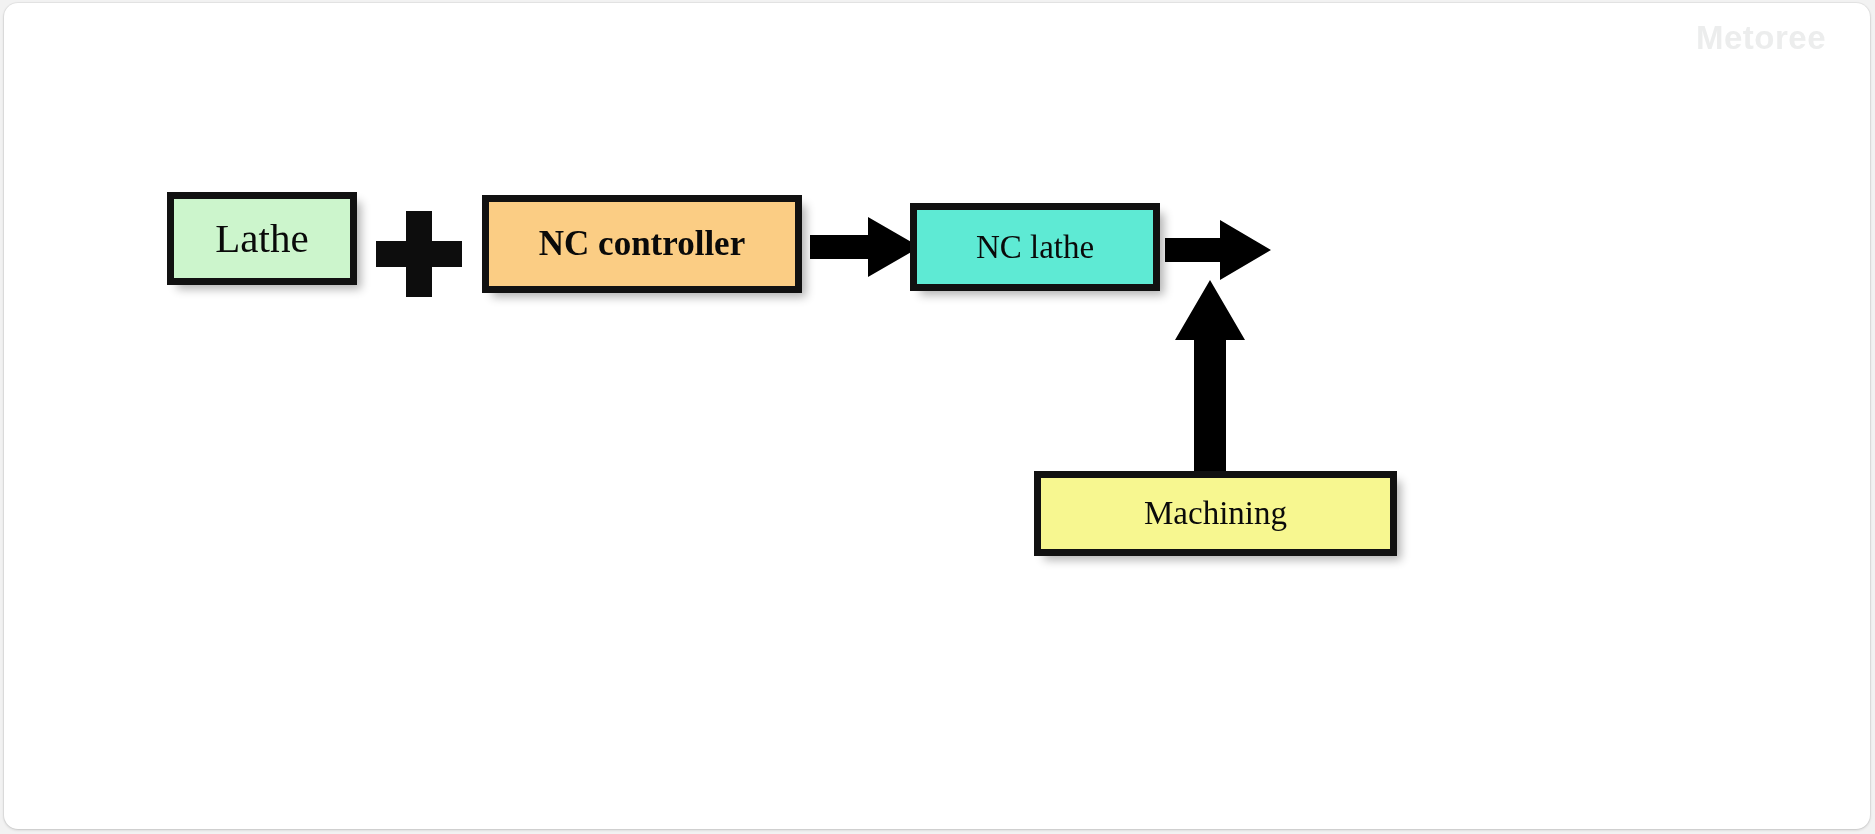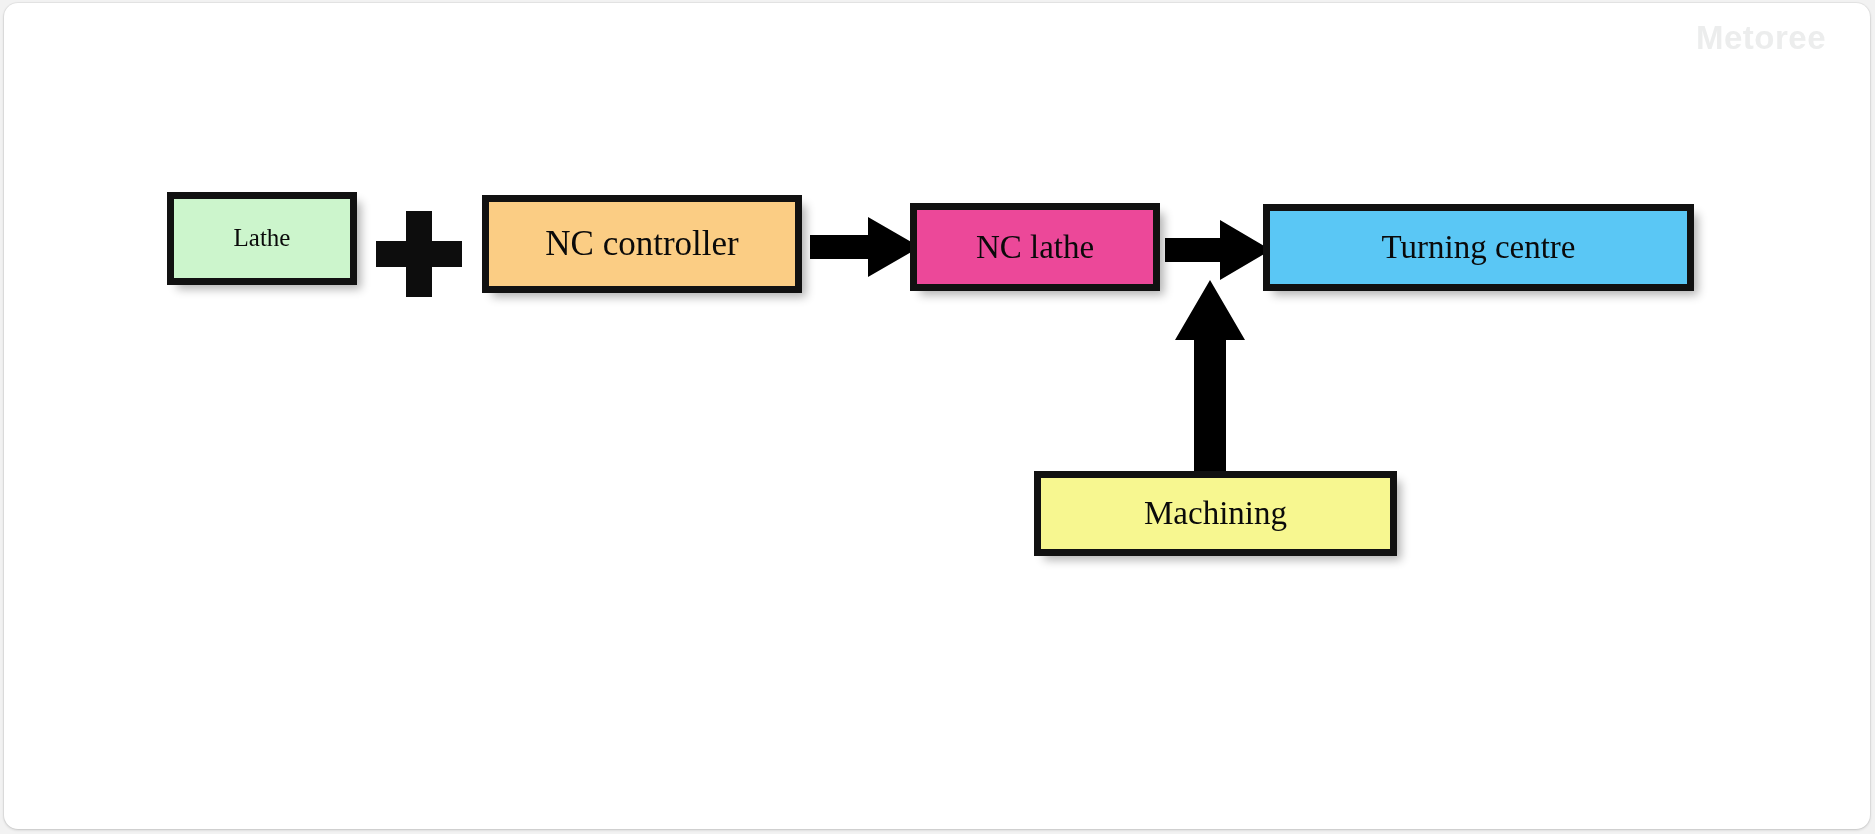--- a/index.html
+++ b/index.html
@@ -65,36 +65,37 @@
     box-shadow: 7px 7px 9px -3px rgba(0,0,0,0.30);
     white-space: nowrap;
   }
 
   #node-lathe {
     left: 163px;
     top: 189px;
     width: 190px;
     height: 93px;
     background: #ccf5cc;
-    font-size: 25px;
+    font-size: 41px;
   }
   #node-nc-controller {
     left: 478px;
     top: 192px;
     width: 320px;
     height: 98px;
     background: #fbcd84;
     font-size: 35px;
+    font-weight: bold;
   }
   #node-nc-lathe {
     left: 906px;
     top: 200px;
     width: 250px;
     height: 88px;
-    background: #ec4899;
+    background: #5eead4;
     font-size: 33px;
   }
   #node-turning-centre {
     left: 1259px;
     top: 201px;
     width: 431px;
     height: 87px;
     background: #5ac7f5;
     font-size: 33px;
   }
@@ -187,23 +188,20 @@
     <div class="node" id="node-nc-lathe">
       <span>NC lathe</span>
     </div>
 
     <div class="arrow" id="arrow-lathe-to-centre">
       <svg width="106" height="62" viewBox="0 0 106 62" aria-hidden="true">
         <polygon points="0,19 55,19 55,1 106,31 55,61 55,43 0,43" fill="#000000"></polygon>
       </svg>
     </div>
 
-    <div class="node" id="node-turning-centre">
-      <span>Turning centre</span>
-    </div>
 
     <div class="arrow" id="arrow-machining-up">
       <svg width="72" height="198" viewBox="0 0 72 198" aria-hidden="true">
         <polygon points="36,0 71,60 52,60 52,198 20,198 20,60 1,60" fill="#000000"></polygon>
       </svg>
     </div>
 
     <div class="node" id="node-machining">
       <span>Machining</span>
     </div>

